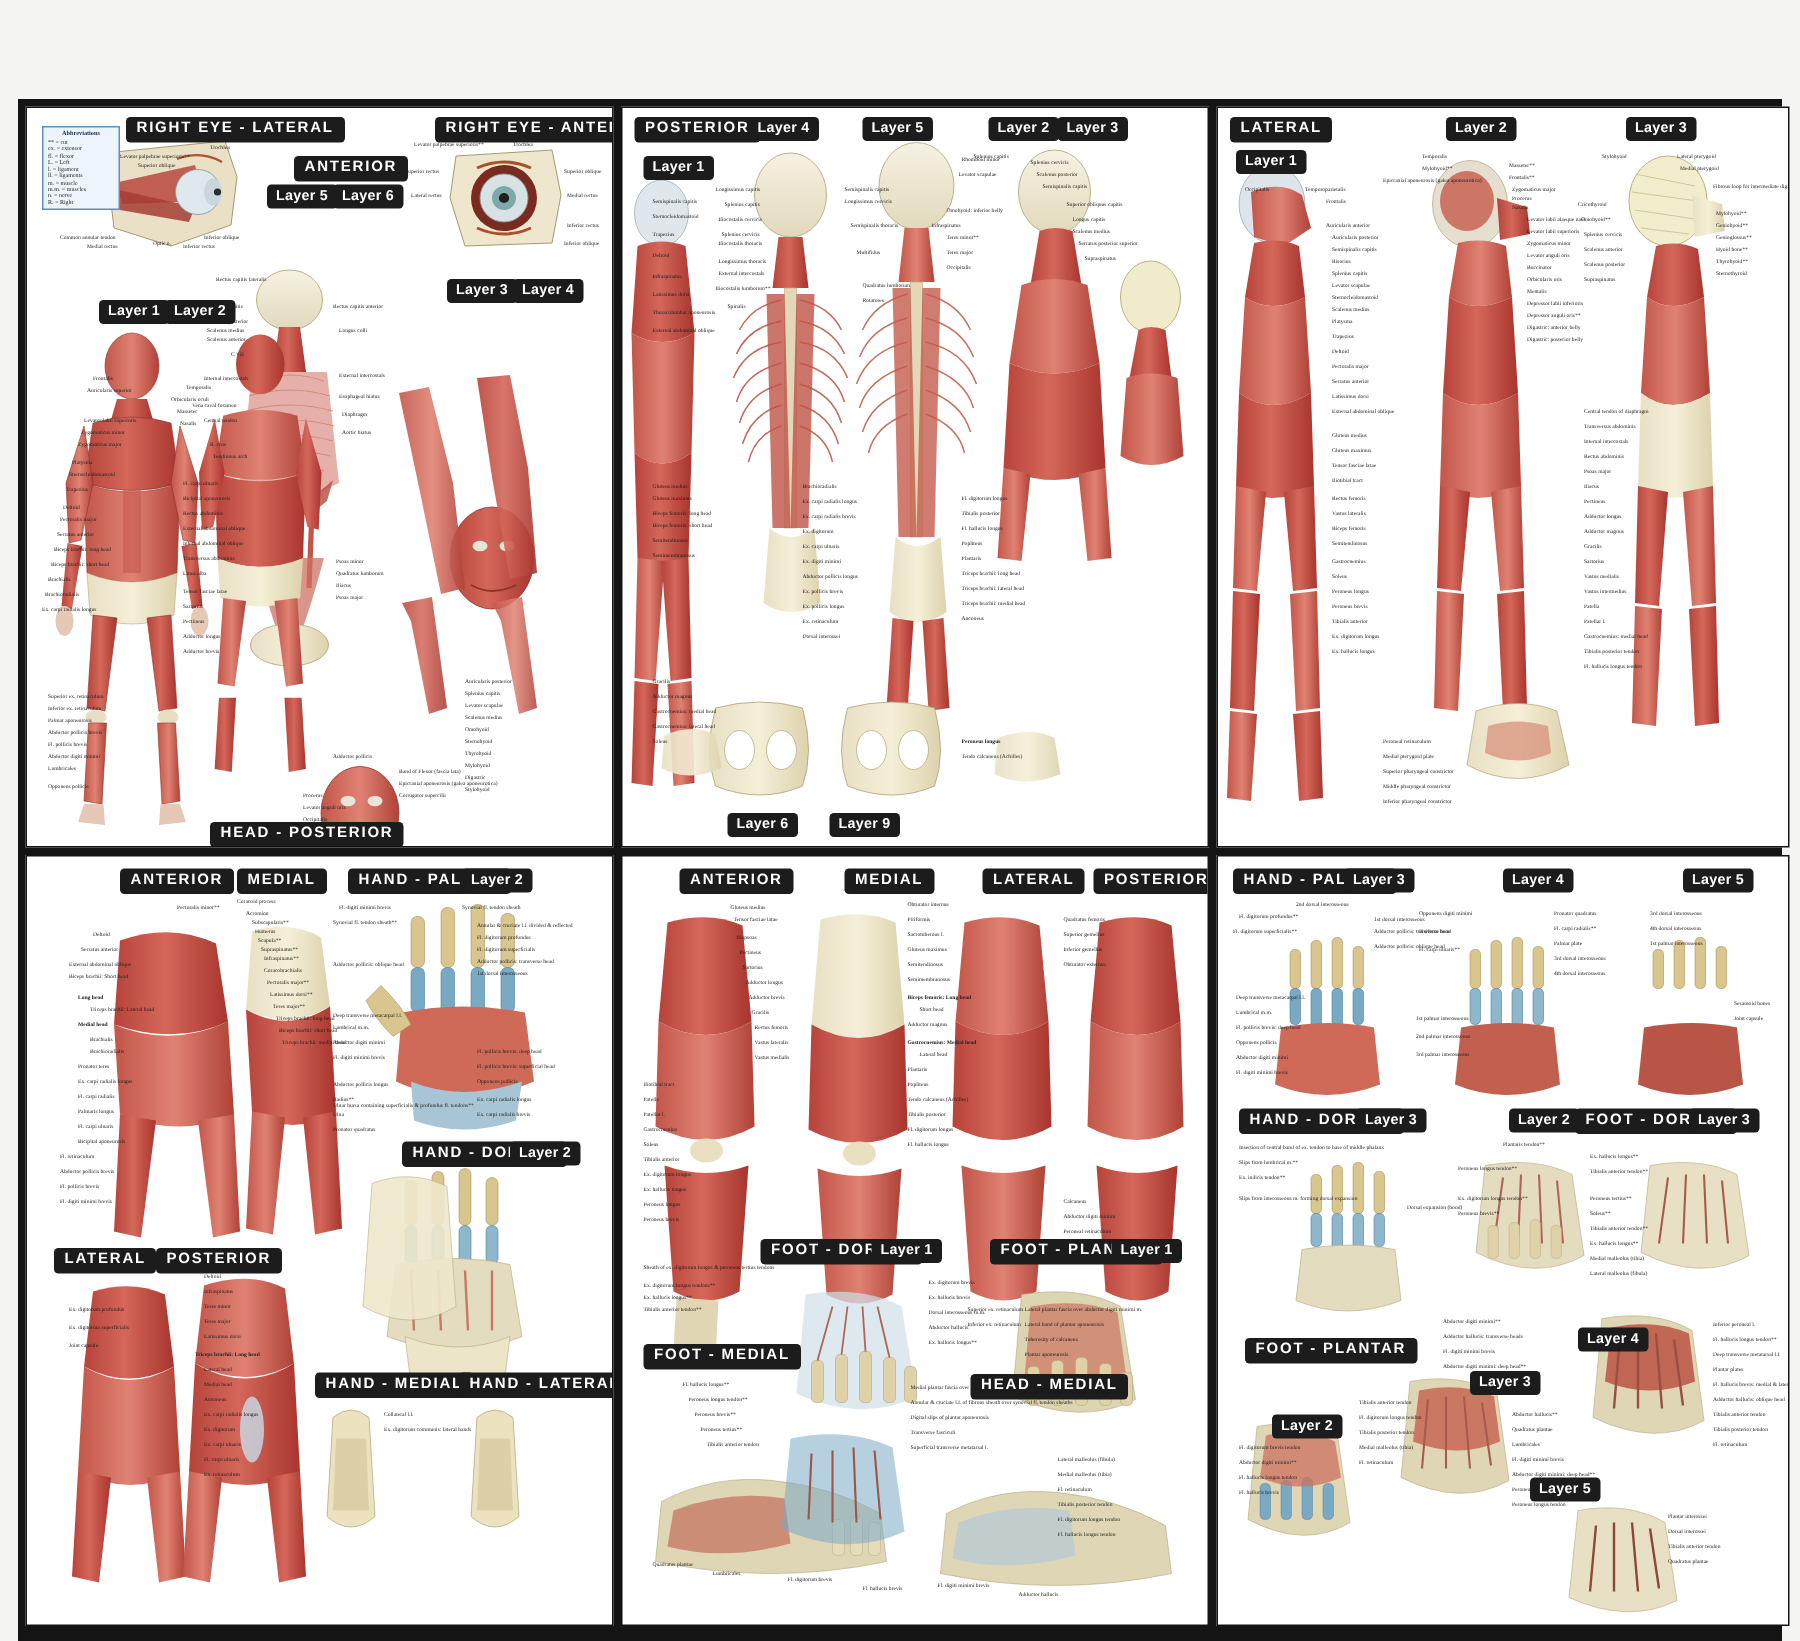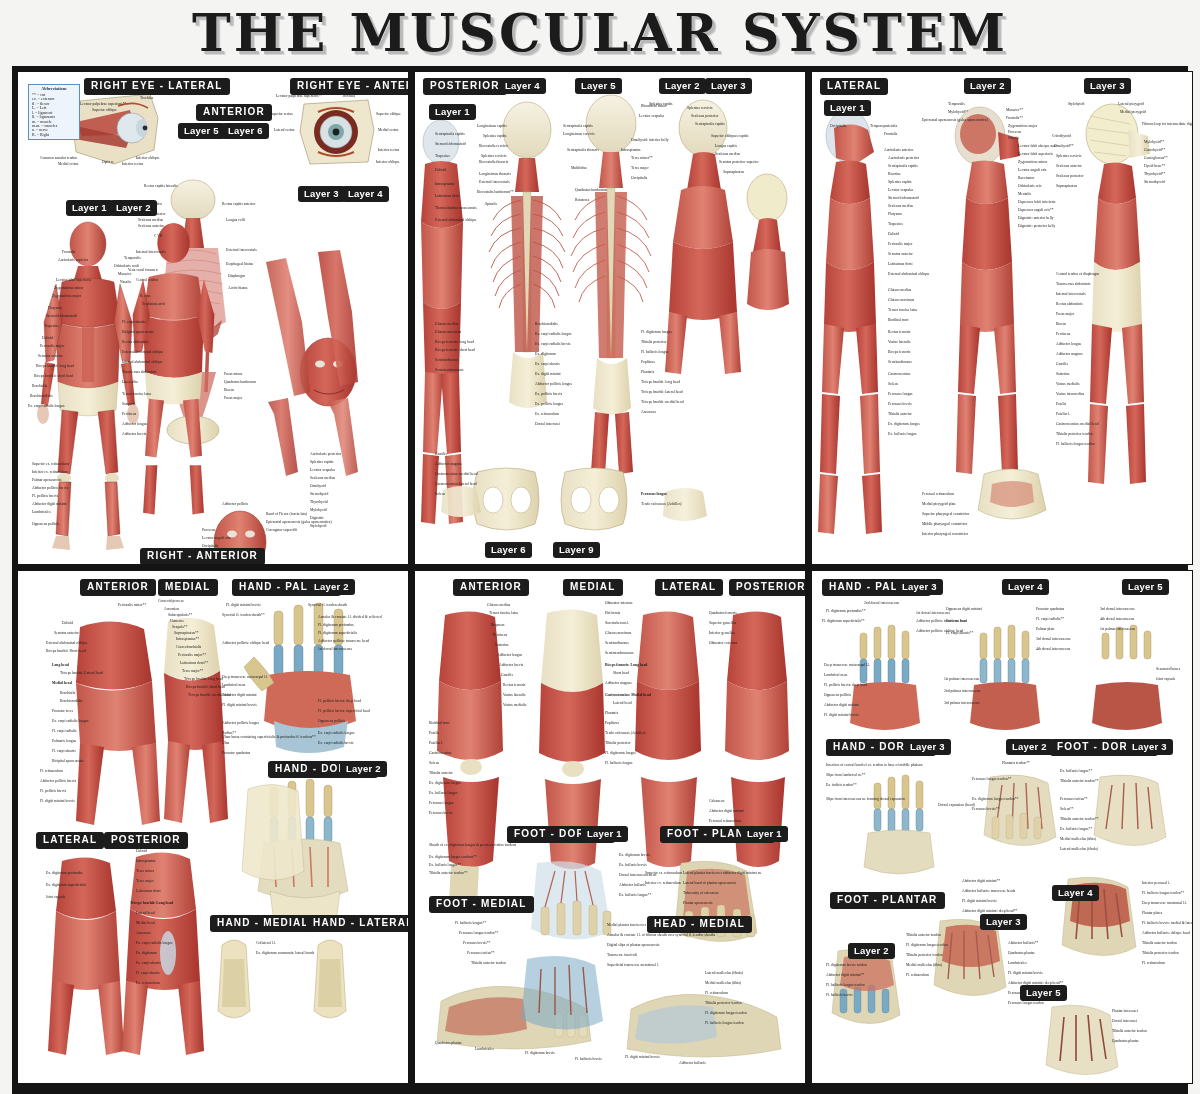--- a/index.html
+++ b/index.html
@@ -110,23 +110,20 @@
   .alabel.bold { font-weight: bold; }
 
   svg { display: block; }
   .fig { position: absolute; z-index: 10; }
 </style>
 </head>
 <body>
 
 <div id="poster">
 
-  <div id="title-bar">
-    <div id="poster-title">THE MUSCULAR SYSTEM</div>
-  </div>
 
   <div id="grid">
 
     <div class="panel">
       <svg class="fig" style="left:0;top:0" width="390" height="492" viewBox="0 0 390 492">
         <defs>
           <linearGradient id="musc1" x1="0" y1="0" x2="1" y2="0">
             <stop offset="0%" stop-color="#b7433a"></stop>
               <stop offset="45%" stop-color="#d4675a"></stop>
             <stop offset="100%" stop-color="#a8352e"></stop>
@@ -259,21 +256,21 @@
 
       <div class="chip big" style="left:66px;  top:6px;">RIGHT EYE - LATERAL</div>
       <div class="chip big" style="left:272px; top:6px;">RIGHT EYE - ANTERIOR</div>
       <div class="chip big" style="left:178px; top:32px;">ANTERIOR</div>
       <div class="chip layer" style="left:160px; top:51px;">Layer 5</div>
       <div class="chip layer" style="left:204px; top:51px;">Layer 6</div>
       <div class="chip layer" style="left:280px; top:114px;">Layer 3</div>
       <div class="chip layer" style="left:324px; top:114px;">Layer 4</div>
       <div class="chip layer" style="left:48px;  top:128px;">Layer 1</div>
       <div class="chip layer" style="left:92px;  top:128px;">Layer 2</div>
-      <div class="chip big" style="left:122px; top:476px; z-index:60;">RIGHT - ANTERIOR</div>
+      <div class="chip big" style="left:122px; top:476px; z-index:60;">HEAD - POSTERIOR</div>
 
       <div class="alabel" style="left:98px;  top:18px;">Superior palpebral tarsus</div>
       <div class="alabel" style="left:122px; top:24px;">Trochlea</div>
       <div class="alabel" style="left:62px;  top:30px;">Levator palpebrae superioris**</div>
       <div class="alabel" style="left:74px;  top:36px;">Superior oblique</div>
       <div class="alabel" style="left:36px;  top:46px;">Lateral rectus**</div>
       <div class="alabel" style="left:22px;  top:84px;">Common annular tendon</div>
       <div class="alabel" style="left:40px;  top:90px;">Medial rectus</div>
       <div class="alabel" style="left:84px;  top:88px;">Optic n.</div>
       <div class="alabel" style="left:118px; top:84px;">Inferior oblique</div>

